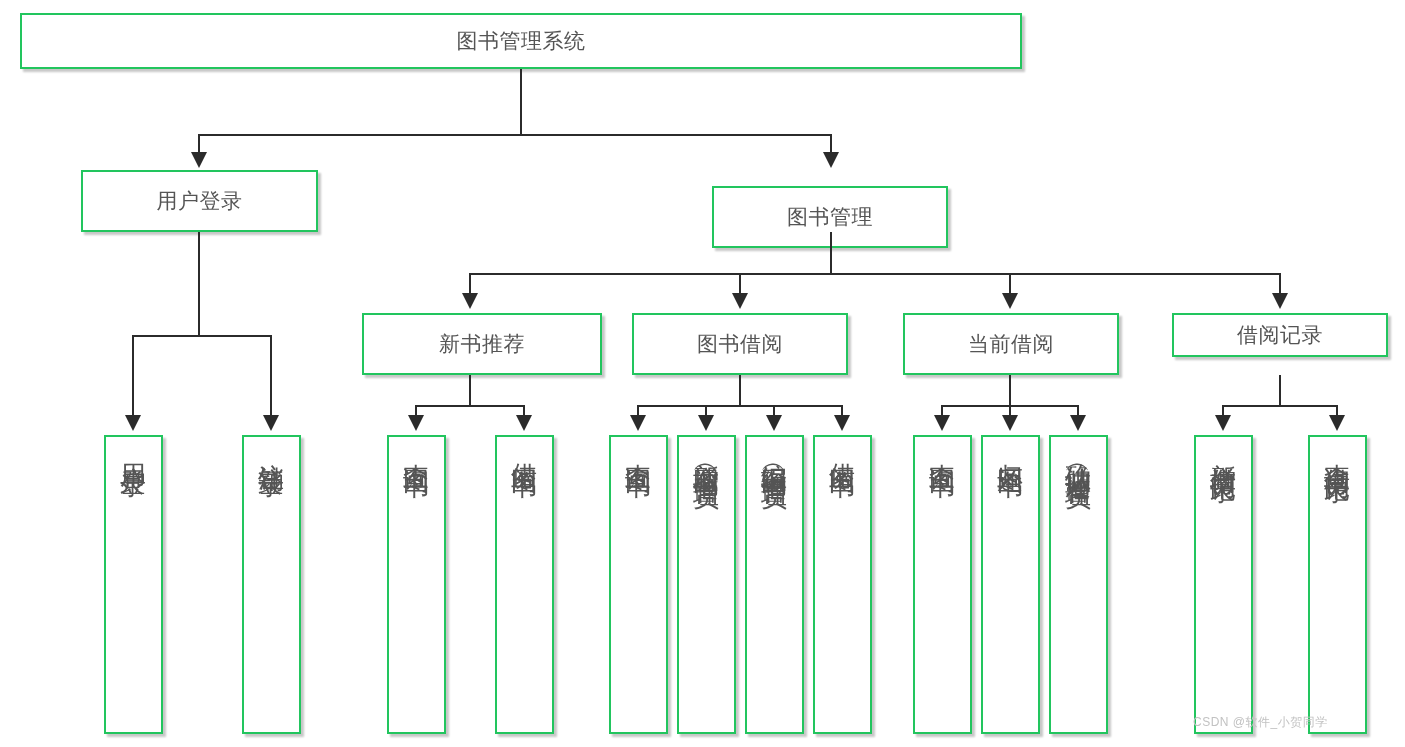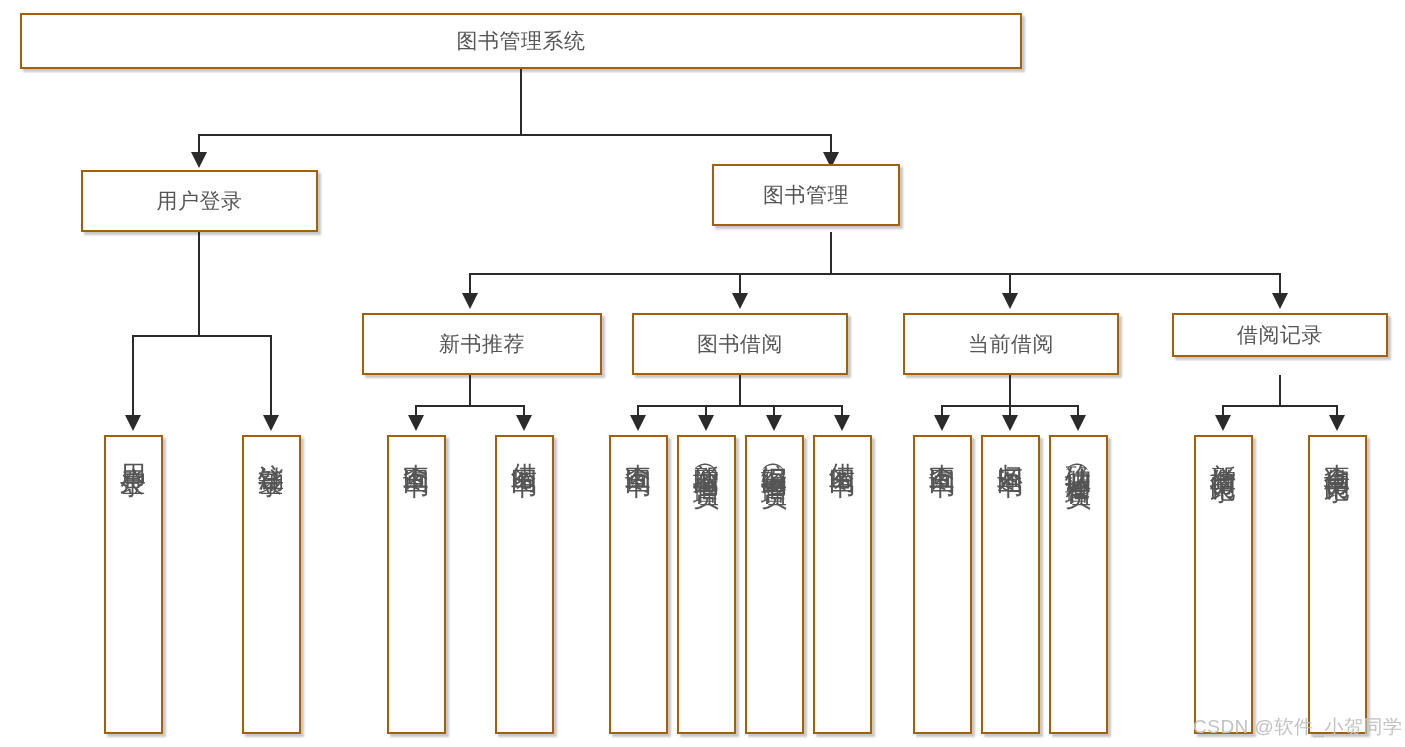--- a/index.html
+++ b/index.html
@@ -14,21 +14,21 @@
     position: relative;
     width: 1405px;
     height: 747px;
     background: #ffffff;
     overflow: hidden;
   }
   .node {
     position: absolute;
     box-sizing: border-box;
     background: #ffffff;
-    border: 2px solid #a16207;
+    border: 2px solid #22c55e;
     box-shadow: 3px 3px 2px rgba(0,0,0,0.22);
     display: flex;
     align-items: center;
     justify-content: center;
   }
   .node .label {
     color: #555555;
     text-align: center;
     line-height: 1.12;
     white-space: nowrap;
@@ -64,21 +64,21 @@
     position: absolute;
     width: 0;
     height: 0;
     border-left: 8px solid transparent;
     border-right: 8px solid transparent;
     border-top: 16px solid #2b2b2b;
   }
   .watermark {
     position: absolute;
     color: #c2c2c2;
-    font-size: 19px;
+    font-size: 12px;
     white-space: nowrap;
     letter-spacing: 0.5px;
   }
 </style>
 </head>
 <body>
 
 <div id="canvas">
 
   <div class="node horiz" style="left:20px; top:13px; width:1002px; height:56px;">
@@ -91,21 +91,21 @@
 
   <div class="vline" style="left:198px; top:134px; width:2px; height:20px;"></div>
   <div class="arrow" style="left:191px; top:152px;"></div>
   <div class="vline" style="left:830px; top:134px; width:2px; height:20px;"></div>
   <div class="arrow" style="left:823px; top:152px;"></div>
 
   <div class="node horiz" style="left:81px; top:170px; width:237px; height:62px;">
     <span class="label">用户登录</span>
   </div>
 
-  <div class="node horiz" style="left:712px; top:164px; width:188px; height:62px;">
+  <div class="node horiz" style="left:712px; top:186px; width:236px; height:62px;">
     <span class="label">图书管理</span>
   </div>
 
   <div class="vline" style="left:198px; top:232px; width:2px; height:104px;"></div>
   <div class="hline" style="left:132px; top:335px; width:140px; height:2px;"></div>
   <div class="vline" style="left:132px; top:335px; width:2px; height:82px;"></div>
   <div class="arrow" style="left:125px; top:415px;"></div>
   <div class="vline" style="left:270px; top:335px; width:2px; height:82px;"></div>
   <div class="arrow" style="left:263px; top:415px;"></div>
 

